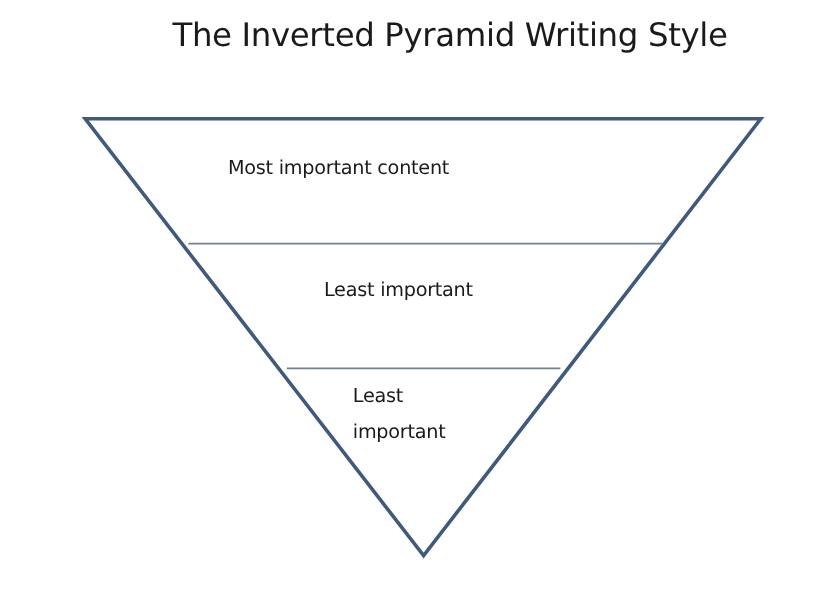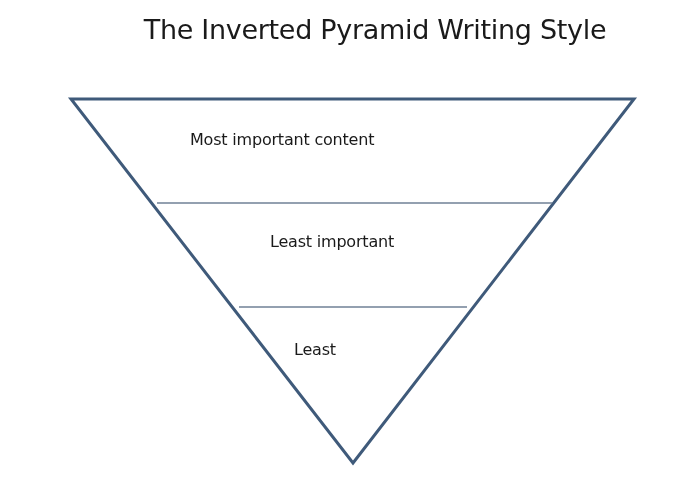--- a/index.html
+++ b/index.html
@@ -43,21 +43,20 @@
       top: 130px;
     }
     .label-mid {
       left: 270px;
       top: 232px;
     }
     .label-bottom {
       left: 294px;
       top: 315px;
       line-height: 30px;
-      margin-top: 20px;
     }
     .label-bottom span {
       display: block;
     }
   </style>
 </head>
 <body>
 
 <div class="title">The Inverted Pyramid Writing Style</div>
 
@@ -66,13 +65,14 @@
   <line x1="157" y1="203" x2="552" y2="203" stroke="#6f8196" stroke-width="1.6"></line>
   <line x1="239" y1="307" x2="467" y2="307" stroke="#6f8196" stroke-width="1.6"></line>
 </svg>
 
 <div class="label label-top">Most important content</div>
 
 <div class="label label-mid">Least important</div>
 
 <div class="label label-bottom">
   <span>Least</span>
+  <span>important</span>
 </div>
 
 </body></html>

